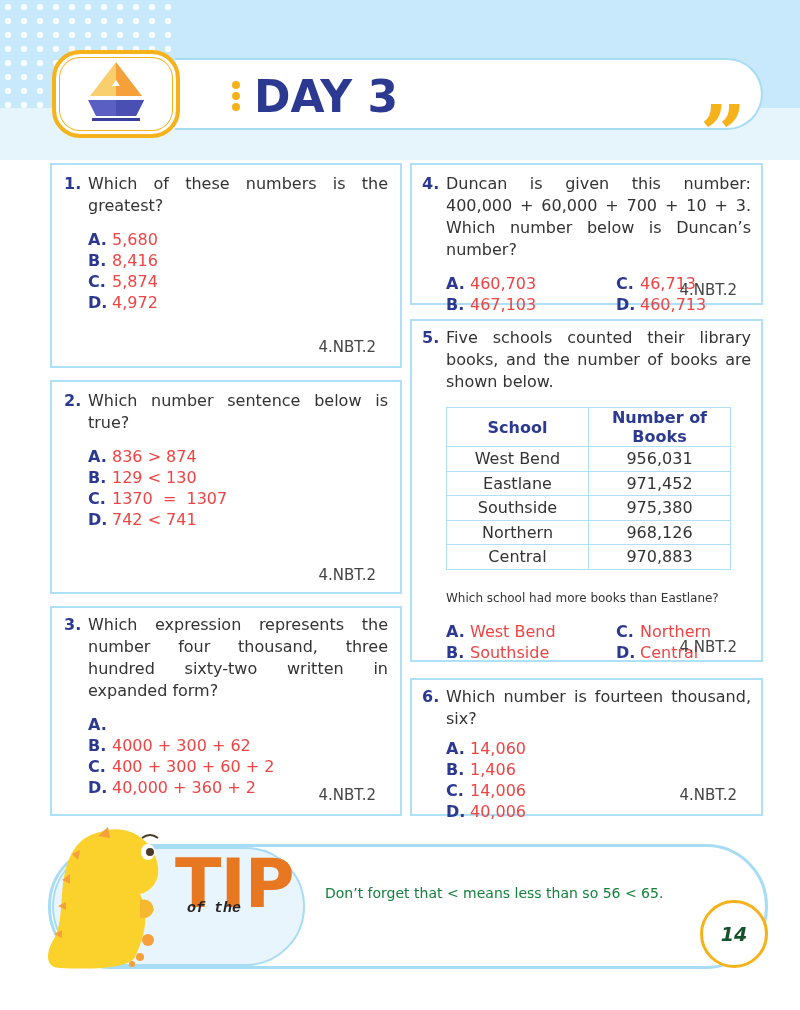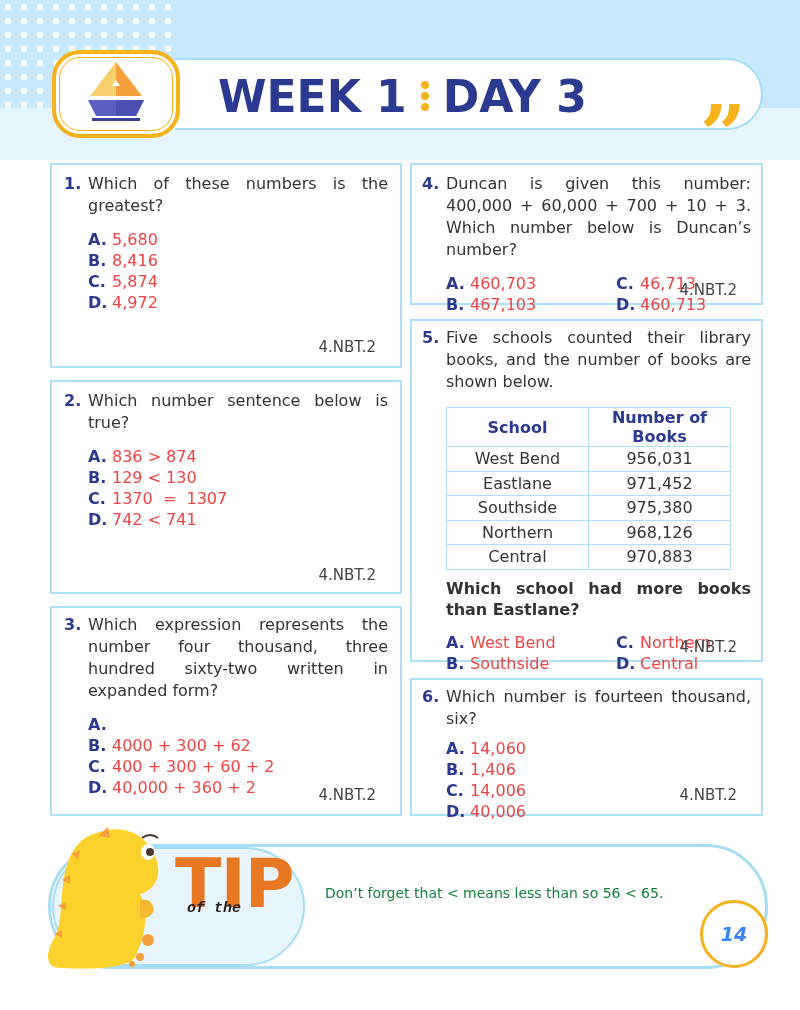--- a/index.html
+++ b/index.html
@@ -96,21 +96,21 @@
     .tip-TIP { font-size: 68px; line-height: 52px; color: #e87722; letter-spacing: -1px; }
     .tip-of { font-family: Liberation Mono, monospace; font-style: italic; font-size: 15px; color: #222; position: absolute; left: 12px; top: 42px; background: transparent; }
     .tip-DAY { font-size: 34px; line-height: 34px; color: #2b3990; margin-top: 2px; }
     .tip-text {
       position: absolute; left: 325px; top: 885px; font-size: 14px; color: #15803d;
     }
     .page-num {
       position: absolute; left: 700px; top: 900px; width: 68px; height: 68px;
       border: 3px solid #f6b21b; border-radius: 50%; background: #fff;
       display: flex; align-items: center; justify-content: center;
-      color: #3b82f6; font-weight: bold; font-style: italic; font-size: 19px;
+      color: #14532d; font-weight: bold; font-style: italic; font-size: 19px;
     }
     .dino { position: absolute; left: 40px; top: 822px; }
   </style>
 </head>
 <body>
 
 <div class="hdr-bg"></div>
 <div class="hdr-bg2"></div>
 <div class="dots"></div>
 <div class="title-pill"></div>
@@ -118,21 +118,20 @@
   <svg width="60" height="62" viewBox="0 0 60 62" style="position:absolute;left:30px;top:6px;">
     <polygon points="30,2 30,36 4,36" fill="#f9cf6e"></polygon>
     <polygon points="30,2 30,36 56,36" fill="#f5a03a"></polygon>
     <polygon points="26,26 30,20 34,26" fill="#ffffff"></polygon>
     <polygon points="2,40 58,40 50,56 10,56" fill="#5a5fc4"></polygon>
     <polygon points="30,40 58,40 50,56 30,56" fill="#4a4fb3"></polygon>
     <rect x="6" y="58" width="48" height="3" fill="#3a3f9f"></rect>
   </svg>
 </div>
 <div class="title">
-  <span>WEEK 1</span>
   <span class="sep">
       <i></i>
       <i></i>
       <i></i>
     </span>
   <span>DAY 3</span>
 </div>
 <div class="quote">”</div>
 
 <div class="card" style="left:50px;top:163px;width:352px;height:205px;padding:8px 12px;">
@@ -266,21 +265,21 @@
       <tr>
           <td>Northern</td>
           <td>968,126</td>
         </tr>
       <tr>
           <td>Central</td>
           <td>970,883</td>
         </tr>
     </tbody>
   </table>
-  <div class="q-text" style="margin-left:24px;margin-top:8px;font-size:16px;line-height:21px;font-weight:bold;">Which school had more books than Eastlane?</div>
+  <div class="q-text" style="margin-left:24px;margin-top:18px;font-size:12px;line-height:21px;">Which school had more books than Eastlane?</div>
   <div class="opts-2col">
     <div class="opt">
         <span class="opt-letter">A.</span>
         <span class="opt-text">West Bend</span>
       </div>
     <div class="opt">
         <span class="opt-letter">C.</span>
         <span class="opt-text">Northern</span>
       </div>
     <div class="opt">

